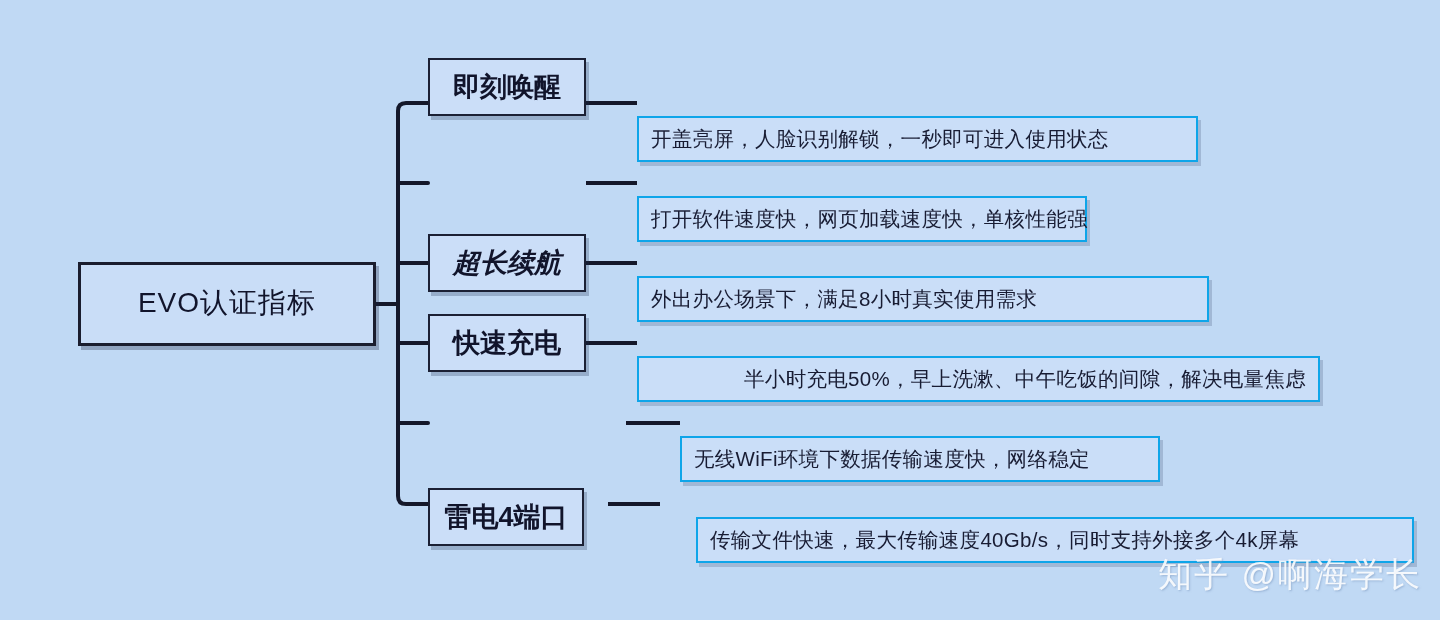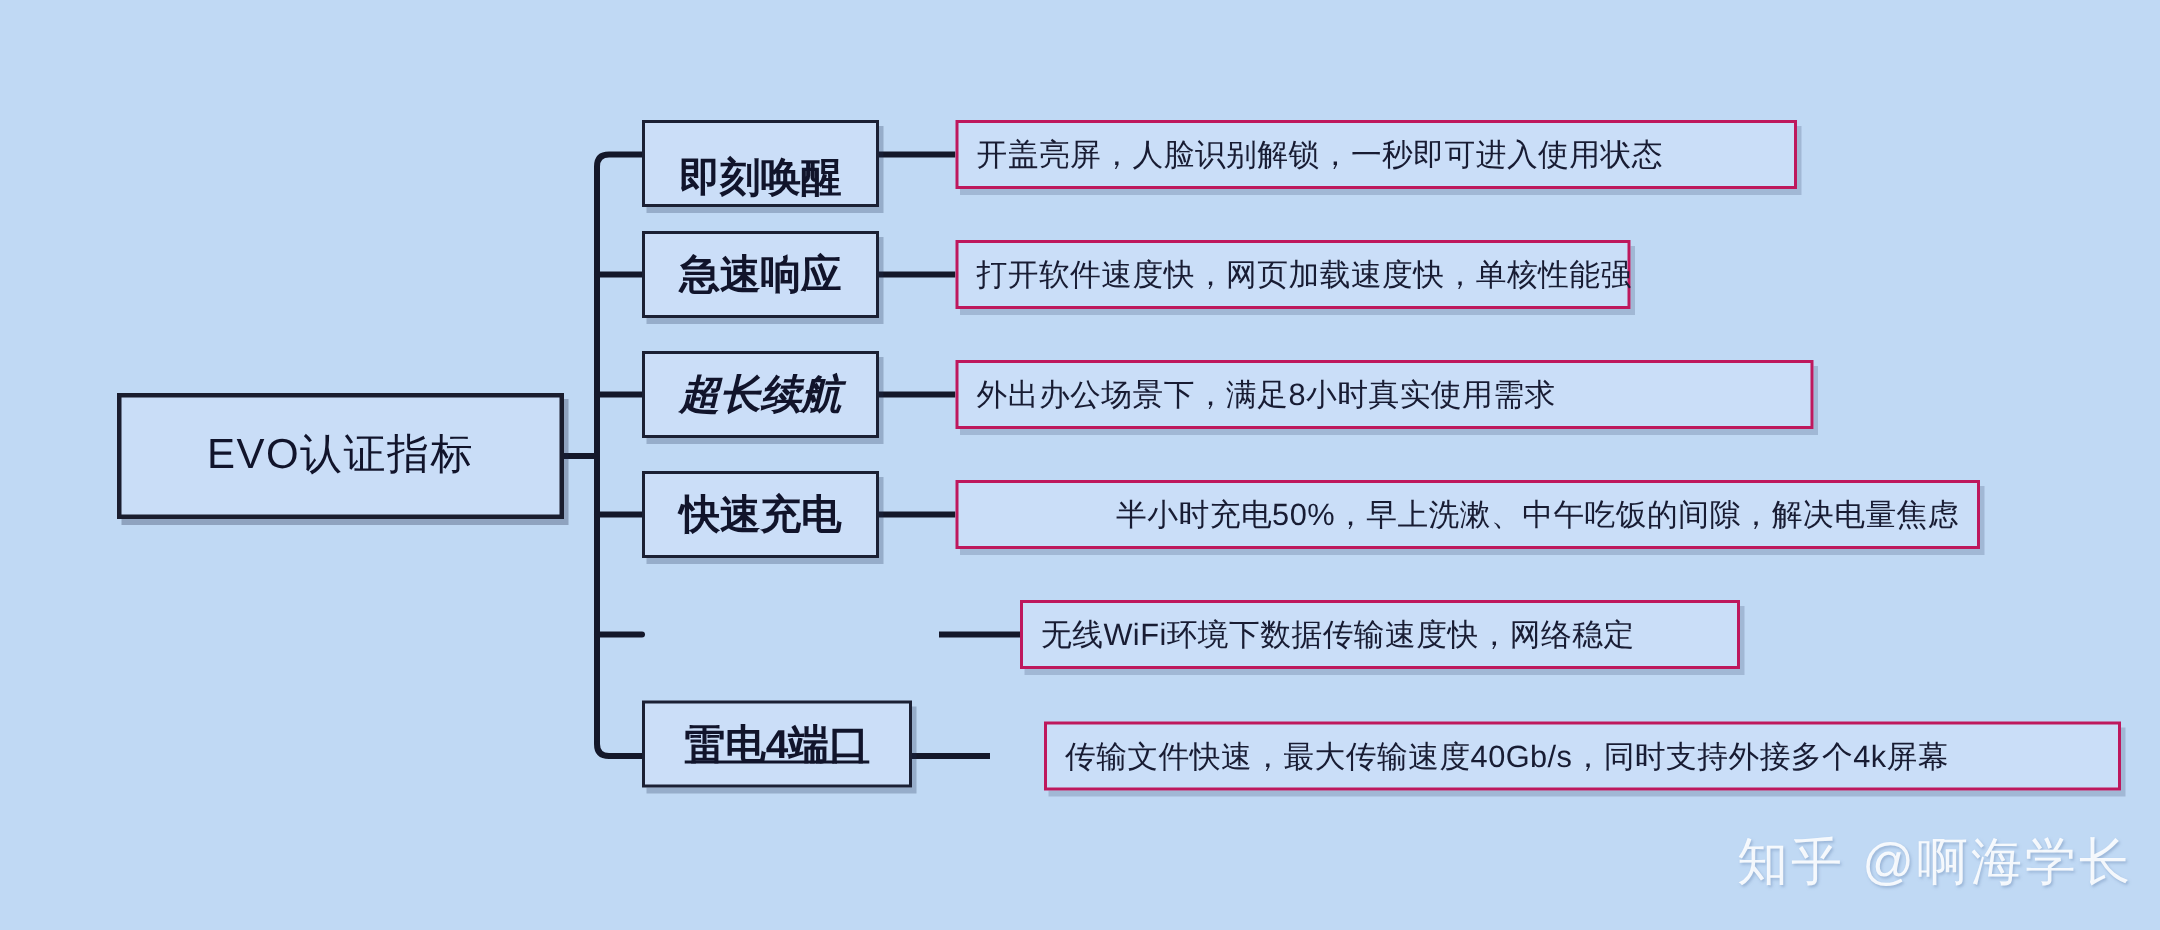--- a/index.html
+++ b/index.html
@@ -62,27 +62,28 @@
     border: 2.5px solid #1b2034;
     justify-content: center;
     font-size: 27px;
     font-weight: 600;
     box-shadow: 3px 4px 0 rgba(30,45,80,0.26);
     background: #cbdef8;
   }
 
   
   .desc {
-    border: 2px solid #be185d;
+    border: 2px solid #0ea5e9;
     font-size: 20.5px;
     padding: 12px 12px;
     color: #181c33;
     box-shadow: 3px 4px 0 rgba(40,55,90,0.20);
     background: #cadef8;
     letter-spacing: 0.3px;
+    margin-top: 36px;
   }
 
   
   #watermark {
     position: absolute;
     right: 18px;
     bottom: 22px;
     font-size: 34px;
     color: rgba(255,255,255,0.88);
     letter-spacing: 2px;
@@ -113,30 +114,27 @@
     <path d="M586 263 L637 263" stroke="#14182a" stroke-width="4" fill="none"></path>
     <path d="M586 343 L637 343" stroke="#14182a" stroke-width="4" fill="none"></path>
     <path d="M626 423 L680 423" stroke="#14182a" stroke-width="4" fill="none"></path>
     <path d="M608 504 L660 504" stroke="#14182a" stroke-width="4" fill="none"></path>
   </svg>
 
   <div class="box" id="root-node">
     <span class="lbl">EVO认证指标</span>
   </div>
 
-  <div class="box node" style="left:428px; top:80px; width:158px; height:58px;align-items:flex-end;">
+  <div class="box node" style="left:428px; top:58px; width:158px; height:58px;">
     <span>即刻唤醒</span>
   </div>
   <div class="box desc" style="left:637px; top:80px; width:561px; height:46px;">
     <span>开盖亮屏，人脸识别解锁，一秒即可进入使用状态</span>
   </div>
 
-  <div class="box node" style="left:428px; top:154px; width:158px; height:58px;">
-    <span>急速响应</span>
-  </div>
   <div class="box desc" style="left:637px; top:160px; width:450px; height:46px;">
     <span>打开软件速度快，网页加载速度快，单核性能强</span>
   </div>
 
   <div class="box node" style="left:428px; top:234px; width:158px; height:58px;font-style:italic;">
     <span>超长续航</span>
   </div>
   <div class="box desc" style="left:637px; top:240px; width:572px; height:46px;">
     <span>外出办公场景下，满足8小时真实使用需求</span>
   </div>
@@ -145,21 +143,21 @@
     <span>快速充电</span>
   </div>
   <div class="box desc" style="left:637px; top:320px; width:683px; height:46px;justify-content:flex-end;">
     <span>半小时充电50%，早上洗漱、中午吃饭的间隙，解决电量焦虑</span>
   </div>
 
   <div class="box desc" style="left:680px; top:400px; width:480px; height:46px;">
     <span>无线WiFi环境下数据传输速度快，网络稳定</span>
   </div>
 
-  <div class="box node" style="left:428px; top:467px; width:180px; height:58px;text-decoration:underline;">
+  <div class="box node" style="left:428px; top:488px; width:156px; height:58px;">
     <span>雷电4端口</span>
   </div>
   <div class="box desc" style="left:696px; top:481px; width:718px; height:46px;">
     <span>传输文件快速，最大传输速度40Gb/s，同时支持外接多个4k屏幕</span>
   </div>
 
   <div id="watermark">
     <span>知乎 @啊海学长</span>
   </div>
 

